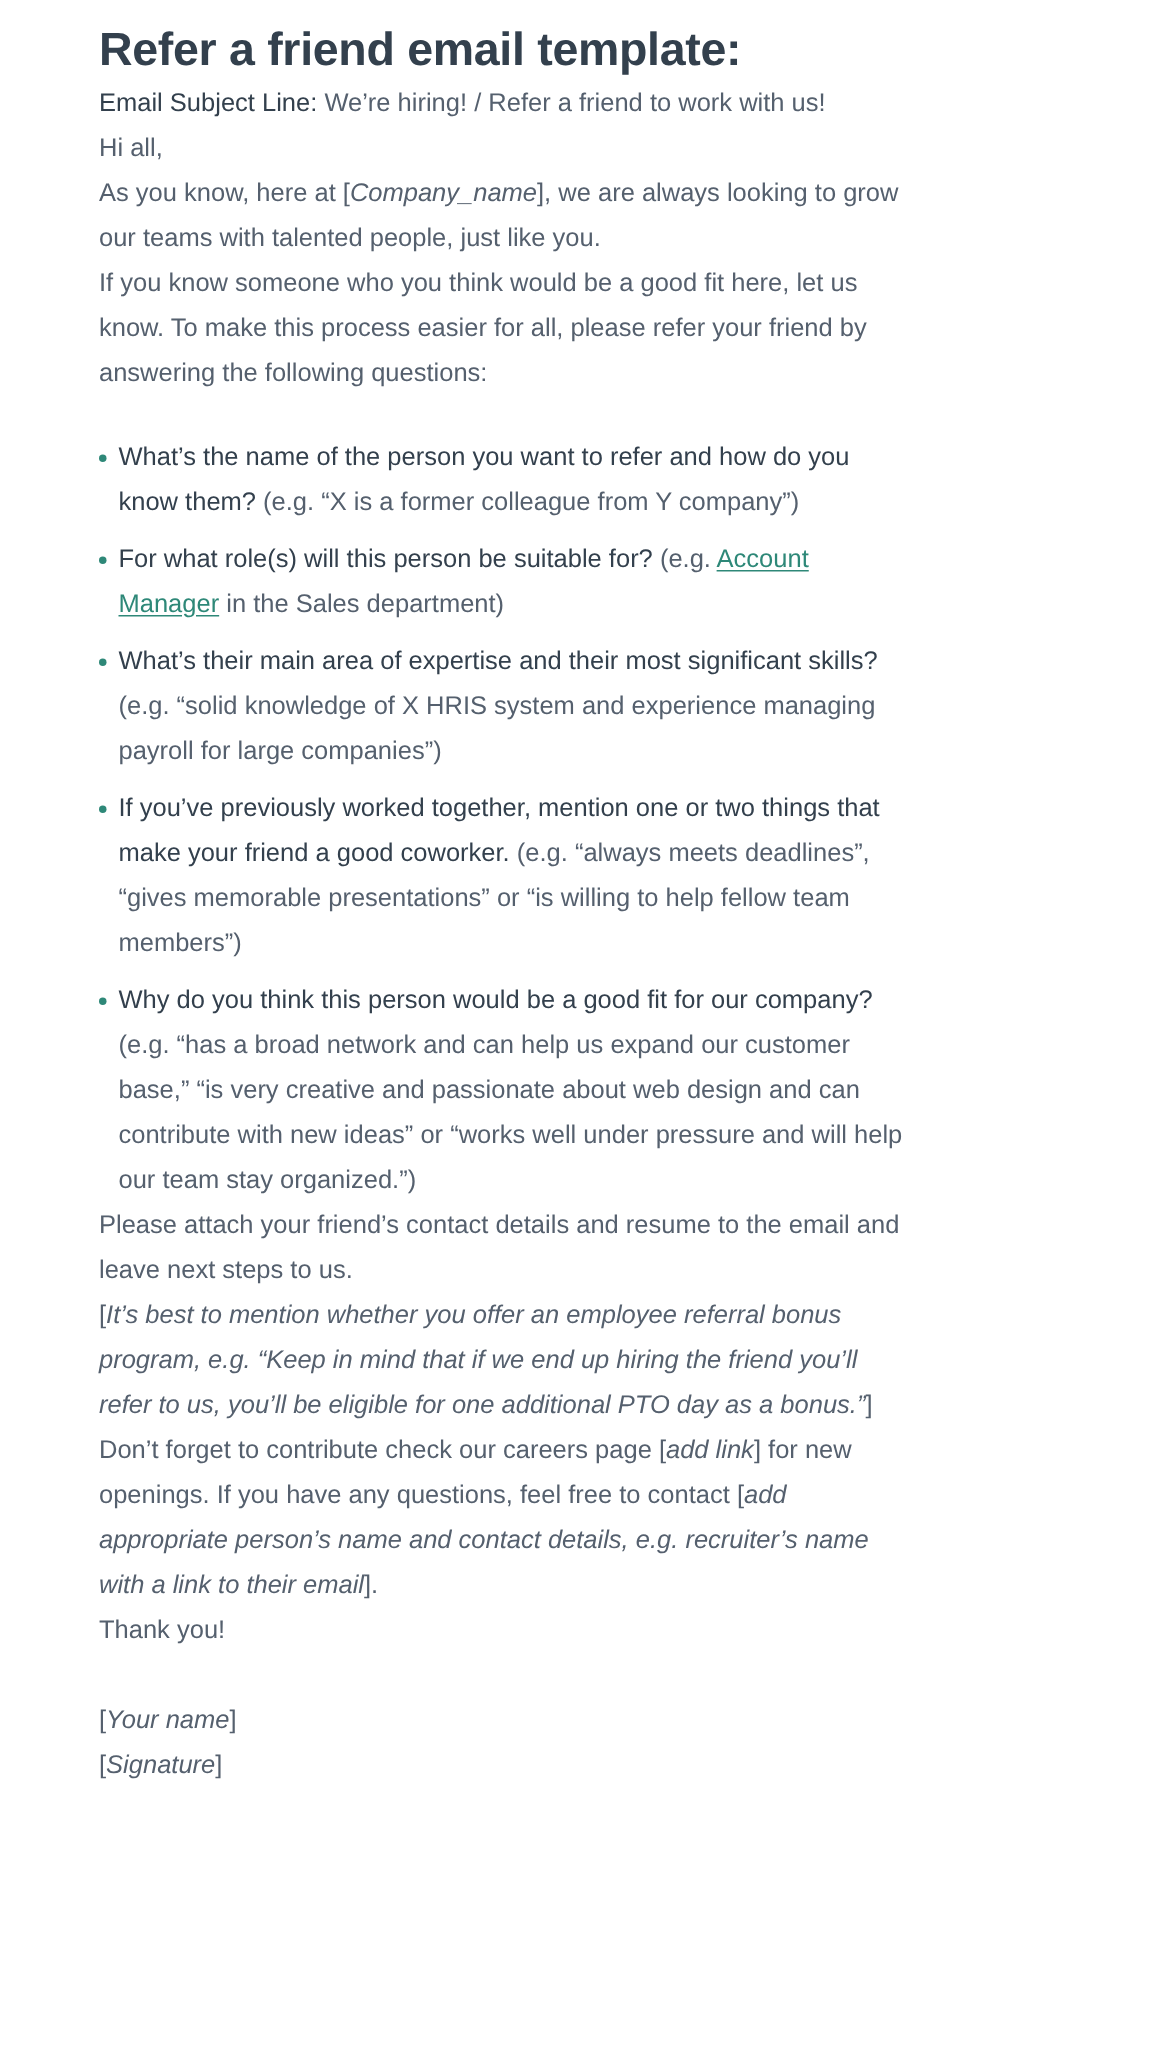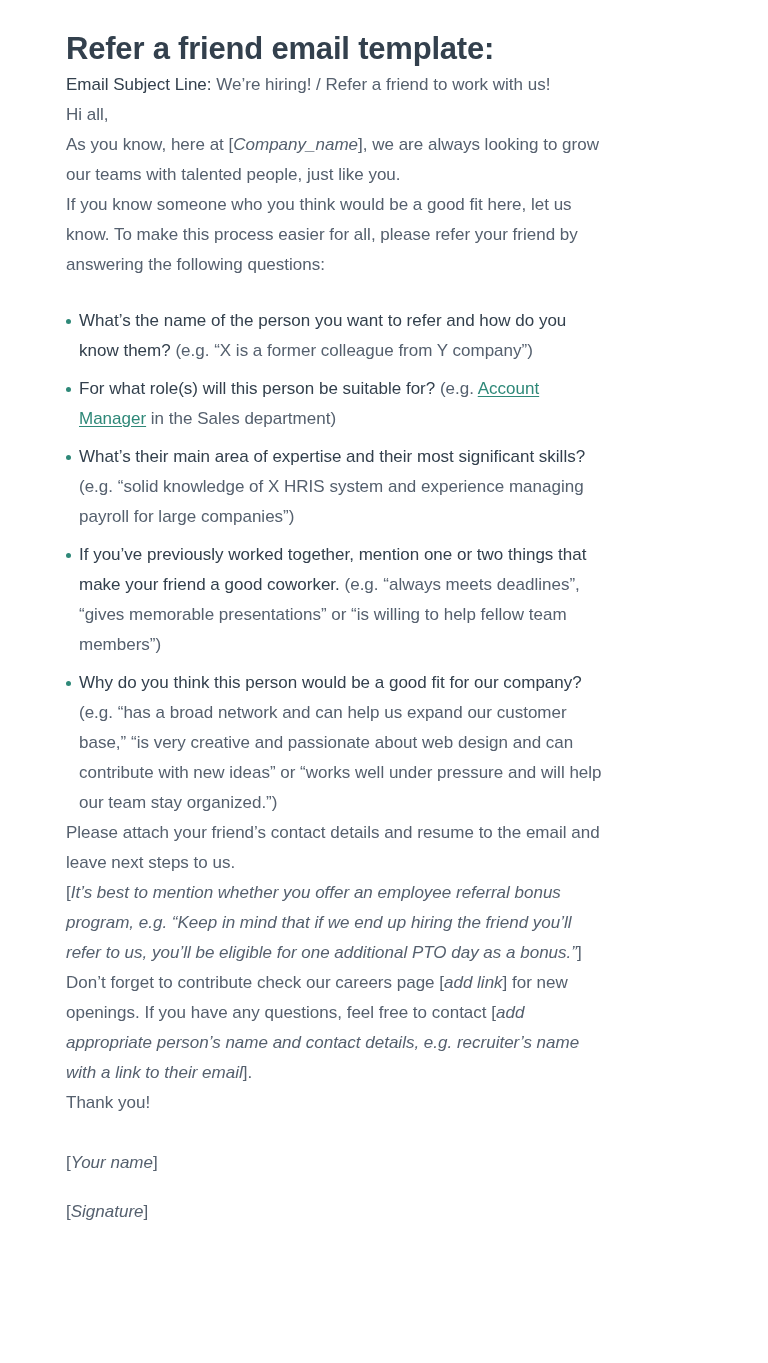--- a/index.html
+++ b/index.html
@@ -10,21 +10,21 @@
   }
   body {
     width: 768px;
     min-height: 1363px;
     font-family: "Liberation Sans", sans-serif;
     color: #55606e;
     -webkit-font-smoothing: antialiased;
   }
   .page {
     width: 664px;
-    padding: 28px 56px 20px 66px;
+    padding: 12px 56px 20px 66px;
   }
   h1.doc-title {
     margin: 0 0 0 0;
     font-size: 31px;
     line-height: 42px;
     font-weight: bold;
     color: #33404d;
     letter-spacing: -0.2px;
   }
   p.block {
@@ -70,21 +70,21 @@
     height: 5px;
     border-radius: 50%;
     background: #2e8878;
   }
   .signature-block {
     margin-top: 30px;
     font-size: 17px;
     line-height: 30px;
     color: #55606e;
   }
-  .signature-block .sig-row { display: block; margin-top: 19px; }
+  .signature-block .sig-row { display: block; }
 </style>
 </head>
 <body>
 
 <div class="page">
 
   <h1 class="doc-title">Refer a friend email template:</h1>
 
   <p class="block subject-line">
     <strong class="lead">Email Subject Line:</strong><span> We’re hiring! / Refer a friend to work with us!</span>

